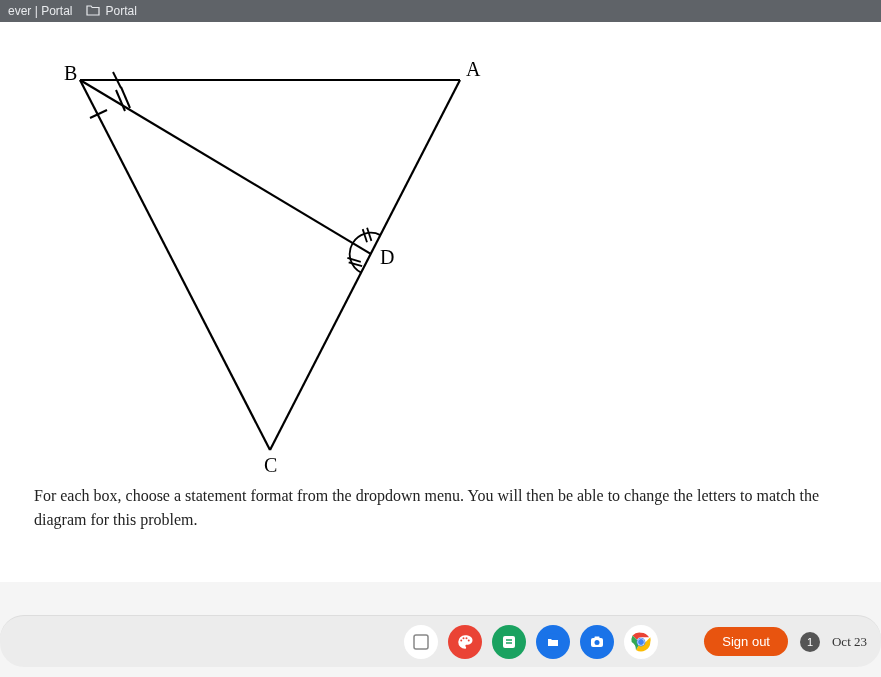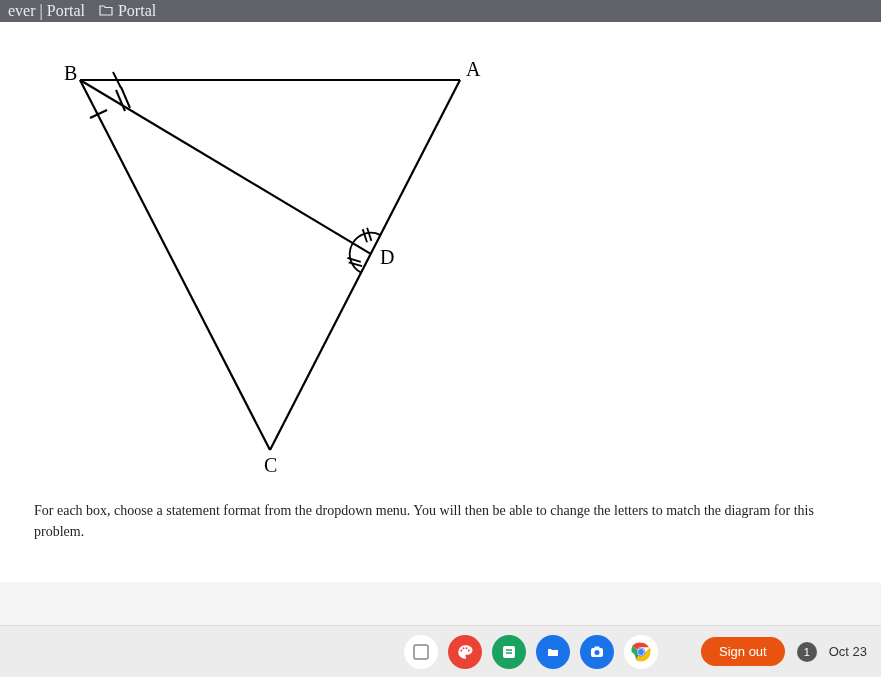--- a/index.html
+++ b/index.html
@@ -1,21 +1,21 @@
 <!DOCTYPE html>
 <html><head>
 <meta charset="utf-8">
 <style>
   * { box-sizing: border-box; margin: 0; padding: 0; }
   html, body { width: 881px; height: 677px; font-family: Georgia, 'Times New Roman', serif; background: #f5f5f5; overflow: hidden; }
   .bookmark-bar {
     background: #5f6368;
     color: #e8eaed;
-    font-family: Liberation Serif, serif;
-    font-size: 16px;
+    font-family: Liberation Sans, sans-serif;
+    font-size: 12px;
     padding: 4px 8px;
     display: flex;
     align-items: center;
     gap: 14px;
     height: 22px;
   }
   .bookmark-item { display: flex; align-items: center; gap: 5px; cursor: pointer; }
   .folder-icon { display:inline-block; }
   .content {
     background: #ffffff;
@@ -29,38 +29,39 @@
     position: relative;
     margin-left: 10px;
   }
   svg.triangle { width: 100%; height: 100%; }
   .vertex-label {
     font-family: 'Times New Roman', serif;
     font-size: 20px;
     fill: #000;
   }
   .instruction {
-    font-size: 14px;
+    font-size: 16px;
     color: #222;
     line-height: 1.5;
-    margin-top: 20px;
+    margin-top: 4px;
     padding: 0 4px;
   }
   .bottom-strip {
     position: absolute;
-    bottom: 0;
+    bottom: 10px;
     left: 0;
     right: 0;
     height: 52px;
     background: #ececec;
     border-top: 1px solid #ddd;
     display: flex;
     align-items: center;
     justify-content: space-between;
     padding: 0 14px;
+    border-radius: 24px;
   }
   .dock {
     display: flex;
     gap: 10px;
     align-items: center;
     margin: 0 auto;
   }
   .dock-icon {
     width: 34px; height: 34px; border-radius: 50%;
     display: flex; align-items: center; justify-content: center;
@@ -85,21 +86,21 @@
     font-family: Arial, sans-serif;
   }
   .notif-badge {
     width: 20px; height: 20px; border-radius: 50%;
     background: #555; color: #fff;
     font-size: 11px; display:flex; align-items:center; justify-content:center;
     font-family: Arial, sans-serif;
   }
   .date-label {
     font-size: 13px; color: #333;
-    font-family: Liberation Sans, sans-serif;
+    font-family: Liberation Serif, serif;
   }
 </style>
 </head>
 <body>
 
 <div class="bookmark-bar">
   <div class="bookmark-item">
     <span>ever | Portal</span>
   </div>
   <div class="bookmark-item">

